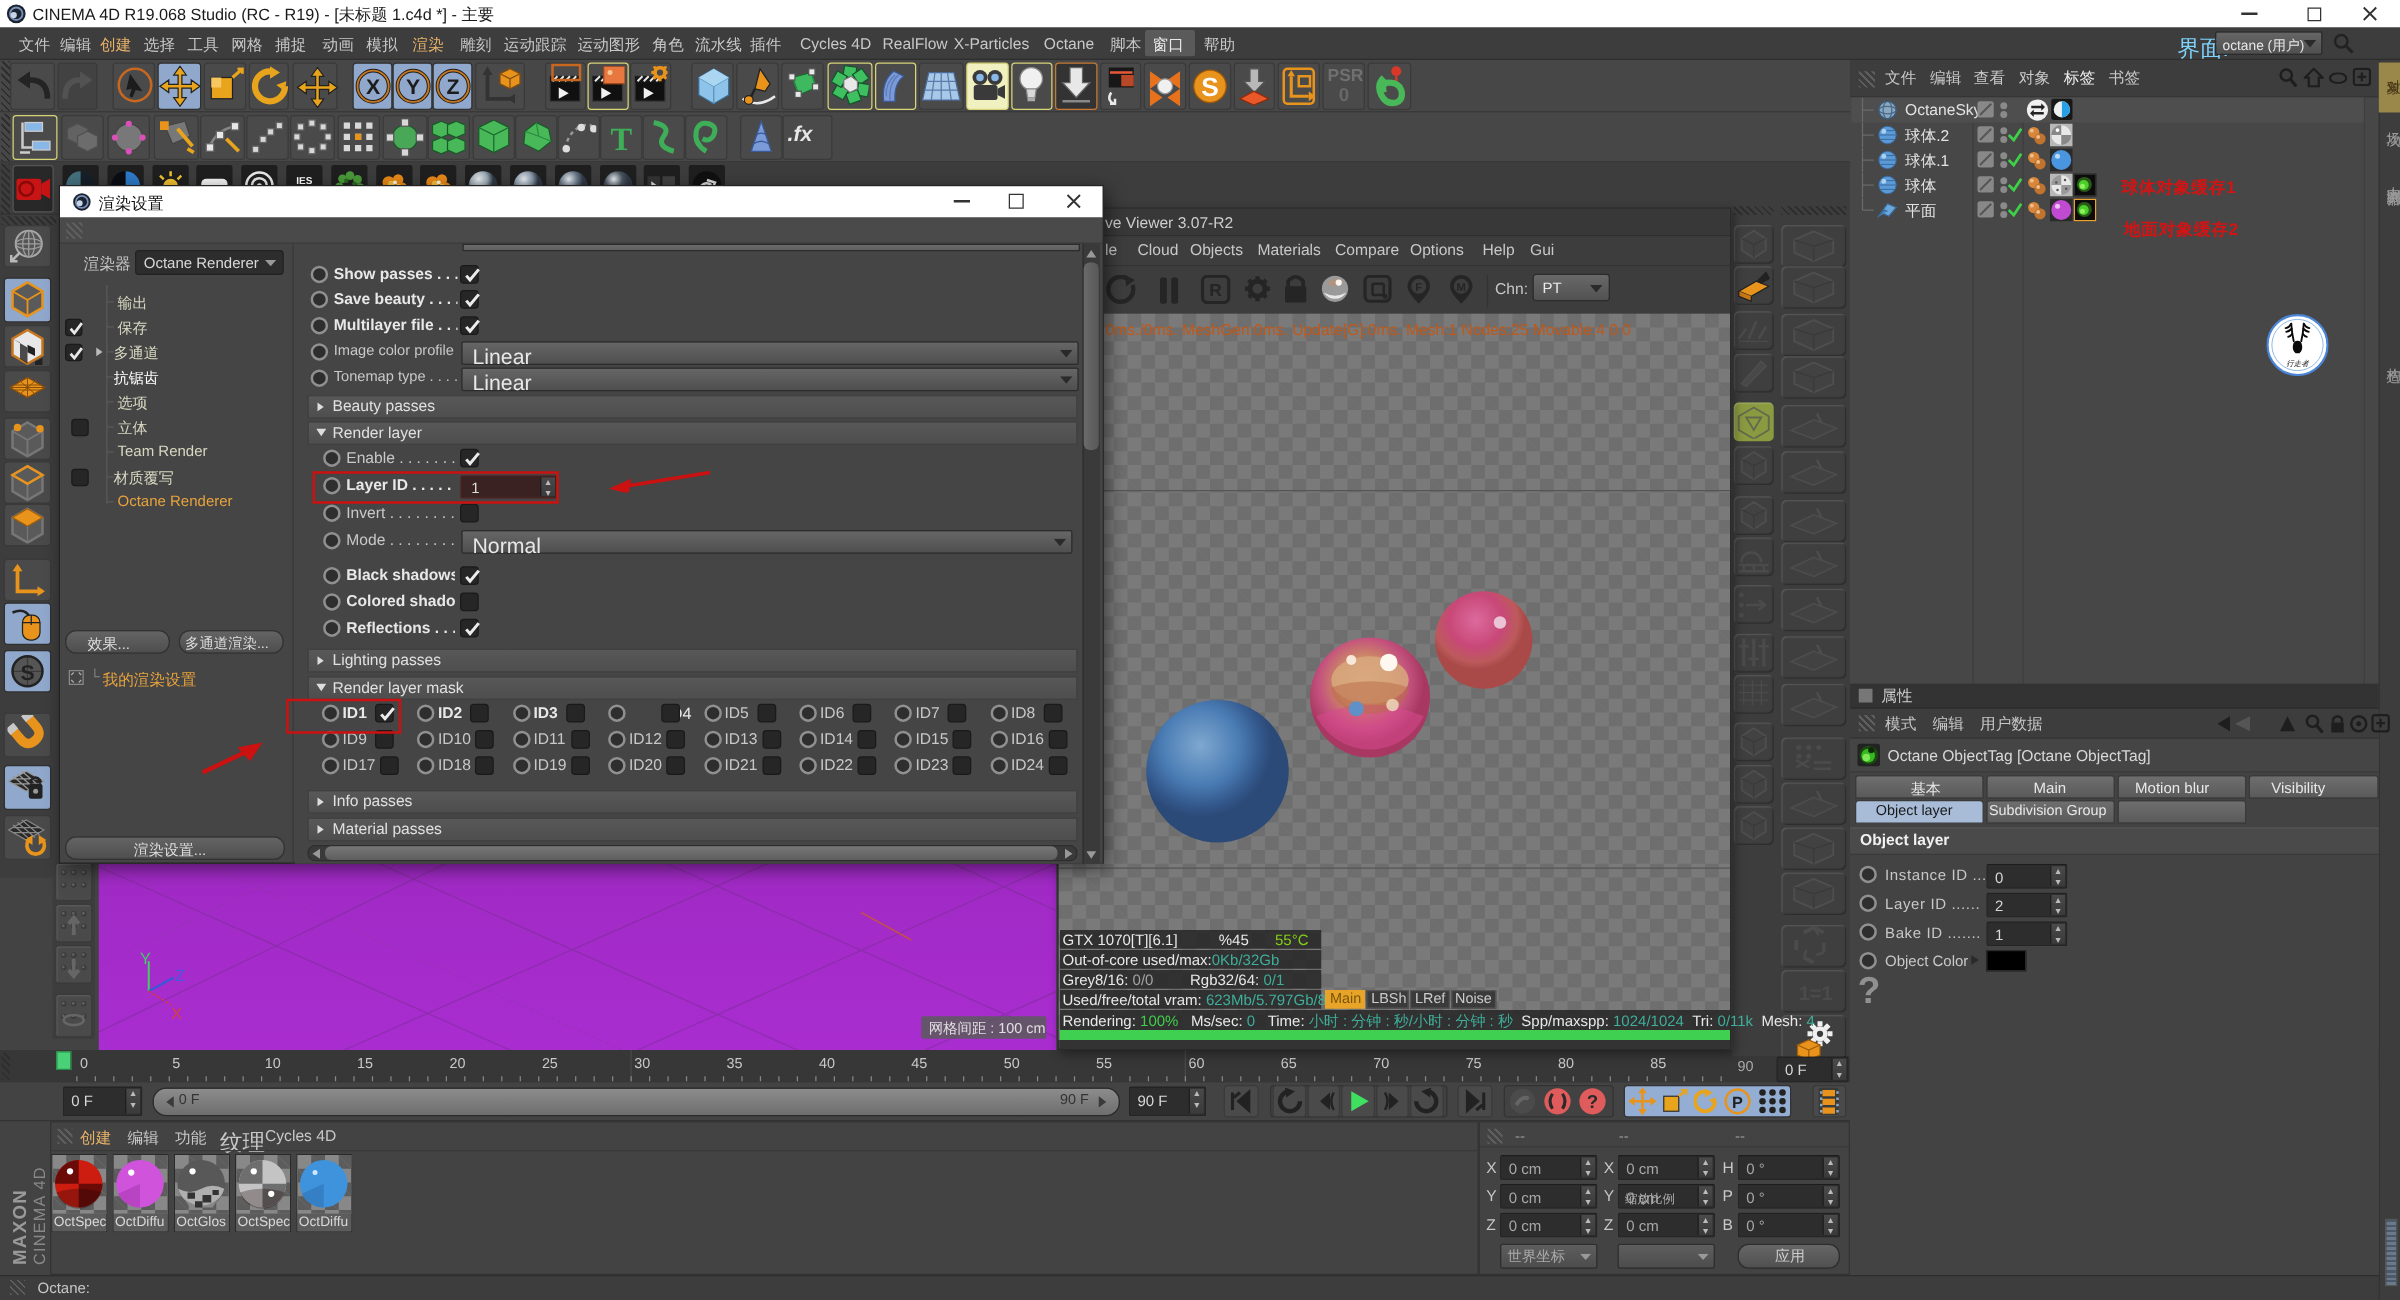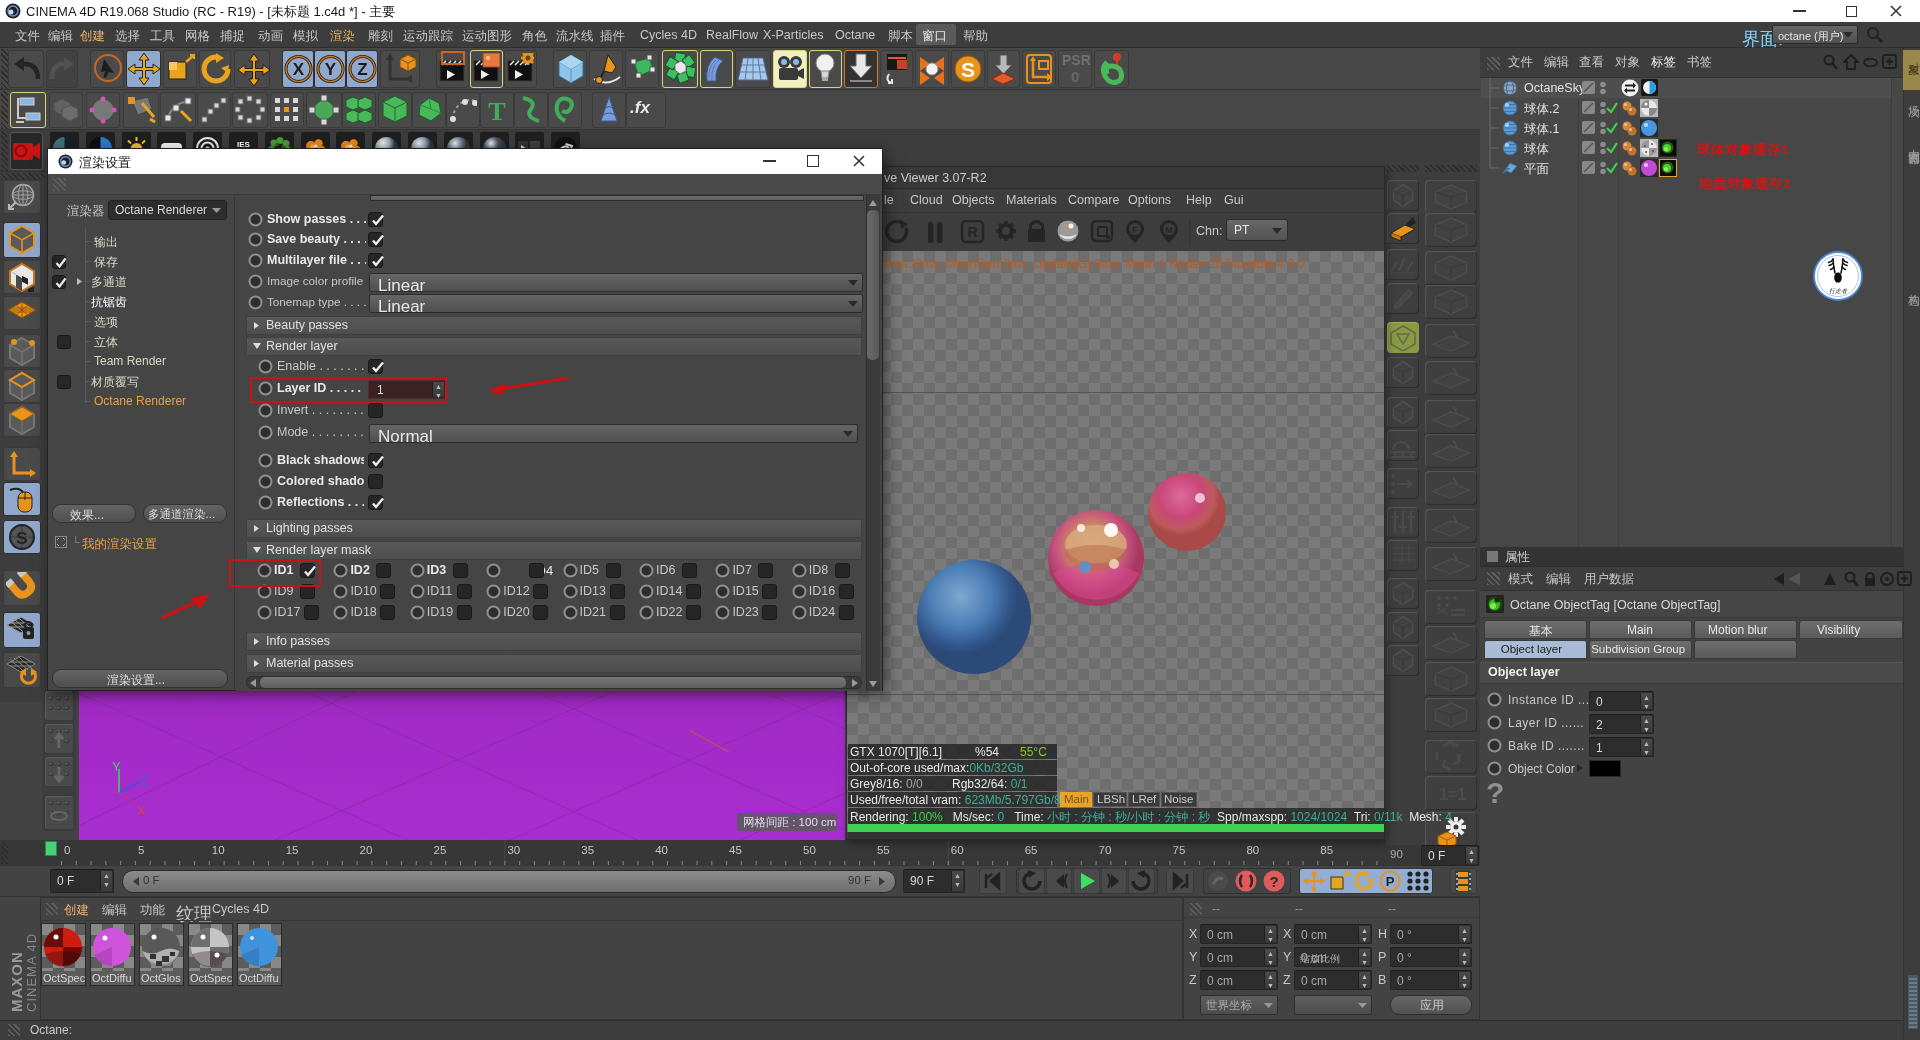--- a/index.html
+++ b/index.html
@@ -1730,21 +1730,21 @@
     <path d="M150 80 A31 21 0 0 0 212 80 Q181 70 150 80" fill="#b86a46" opacity="0.5"></path>
 <circle cx="196" cy="60" r="7" fill="#fff8f0"></circle>
     <circle cx="166" cy="58" r="4" fill="#f8e8d8"></circle>
 <circle cx="170" cy="97" r="6" fill="#6090c8"></circle>
 <circle cx="199" cy="94" r="5" fill="#f0e0c0" opacity="0.8"></circle>
 <circle cx="272" cy="42" r="39" fill="url(#sp)"></circle>
 <circle cx="285" cy="28" r="5" fill="#f0d0e0" opacity="0.9"></circle>
 </svg>
 <div class="ab" style="left:848px;top:744px;width:209px;height:15px;background:rgba(40,40,40,.88)"></div>
 <div class="ab tx" style="left:850px;top:745px;color:#e8e8e8;font-size:12px">GTX 1070[T][6.1]</div>
-<div class="ab tx" style="left:975px;top:745px;color:#e8e8e8;font-size:12px">%54</div>
+<div class="ab tx" style="left:975px;top:745px;color:#e8e8e8;font-size:12px">%45</div>
 <div class="ab tx" style="left:1020px;top:745px;color:#84cc16;font-size:12px">55°C</div>
 <div class="ab" style="left:848px;top:760px;width:209px;height:15px;background:rgba(40,40,40,.88)"></div>
 <div class="ab tx" style="left:850px;top:761px;color:#e8e8e8;font-size:12px">Out-of-core used/max:<span style="color:#3fae9a">0Kb/32Gb</span></div>
 <div class="ab" style="left:848px;top:776px;width:209px;height:15px;background:rgba(40,40,40,.88)"></div>
 <div class="ab tx" style="left:850px;top:777px;color:#e8e8e8;font-size:12px">Grey8/16: <span style="color:#a3a3a3">0/0</span></div>
 <div class="ab tx" style="left:952px;top:777px;color:#e8e8e8;font-size:12px">Rgb32/64: <span style="color:#3fae9a">0/1</span></div>
 <div class="ab" style="left:848px;top:792px;width:209px;height:15px;background:rgba(40,40,40,.88)"></div>
 <div class="ab tx" style="left:850px;top:793px;color:#e8e8e8;font-size:12px">Used/free/total vram: <span style="color:#3fae9a">623Mb/5.797Gb/8Gb</span></div>
 <div class="ab" style="left:1060px;top:792px;width:32px;height:15px;background:#e8a428"></div>
 <div class="ab tx" style="left:1064px;top:793px;color:#7a5408;font-size:11.5px">Main</div>

